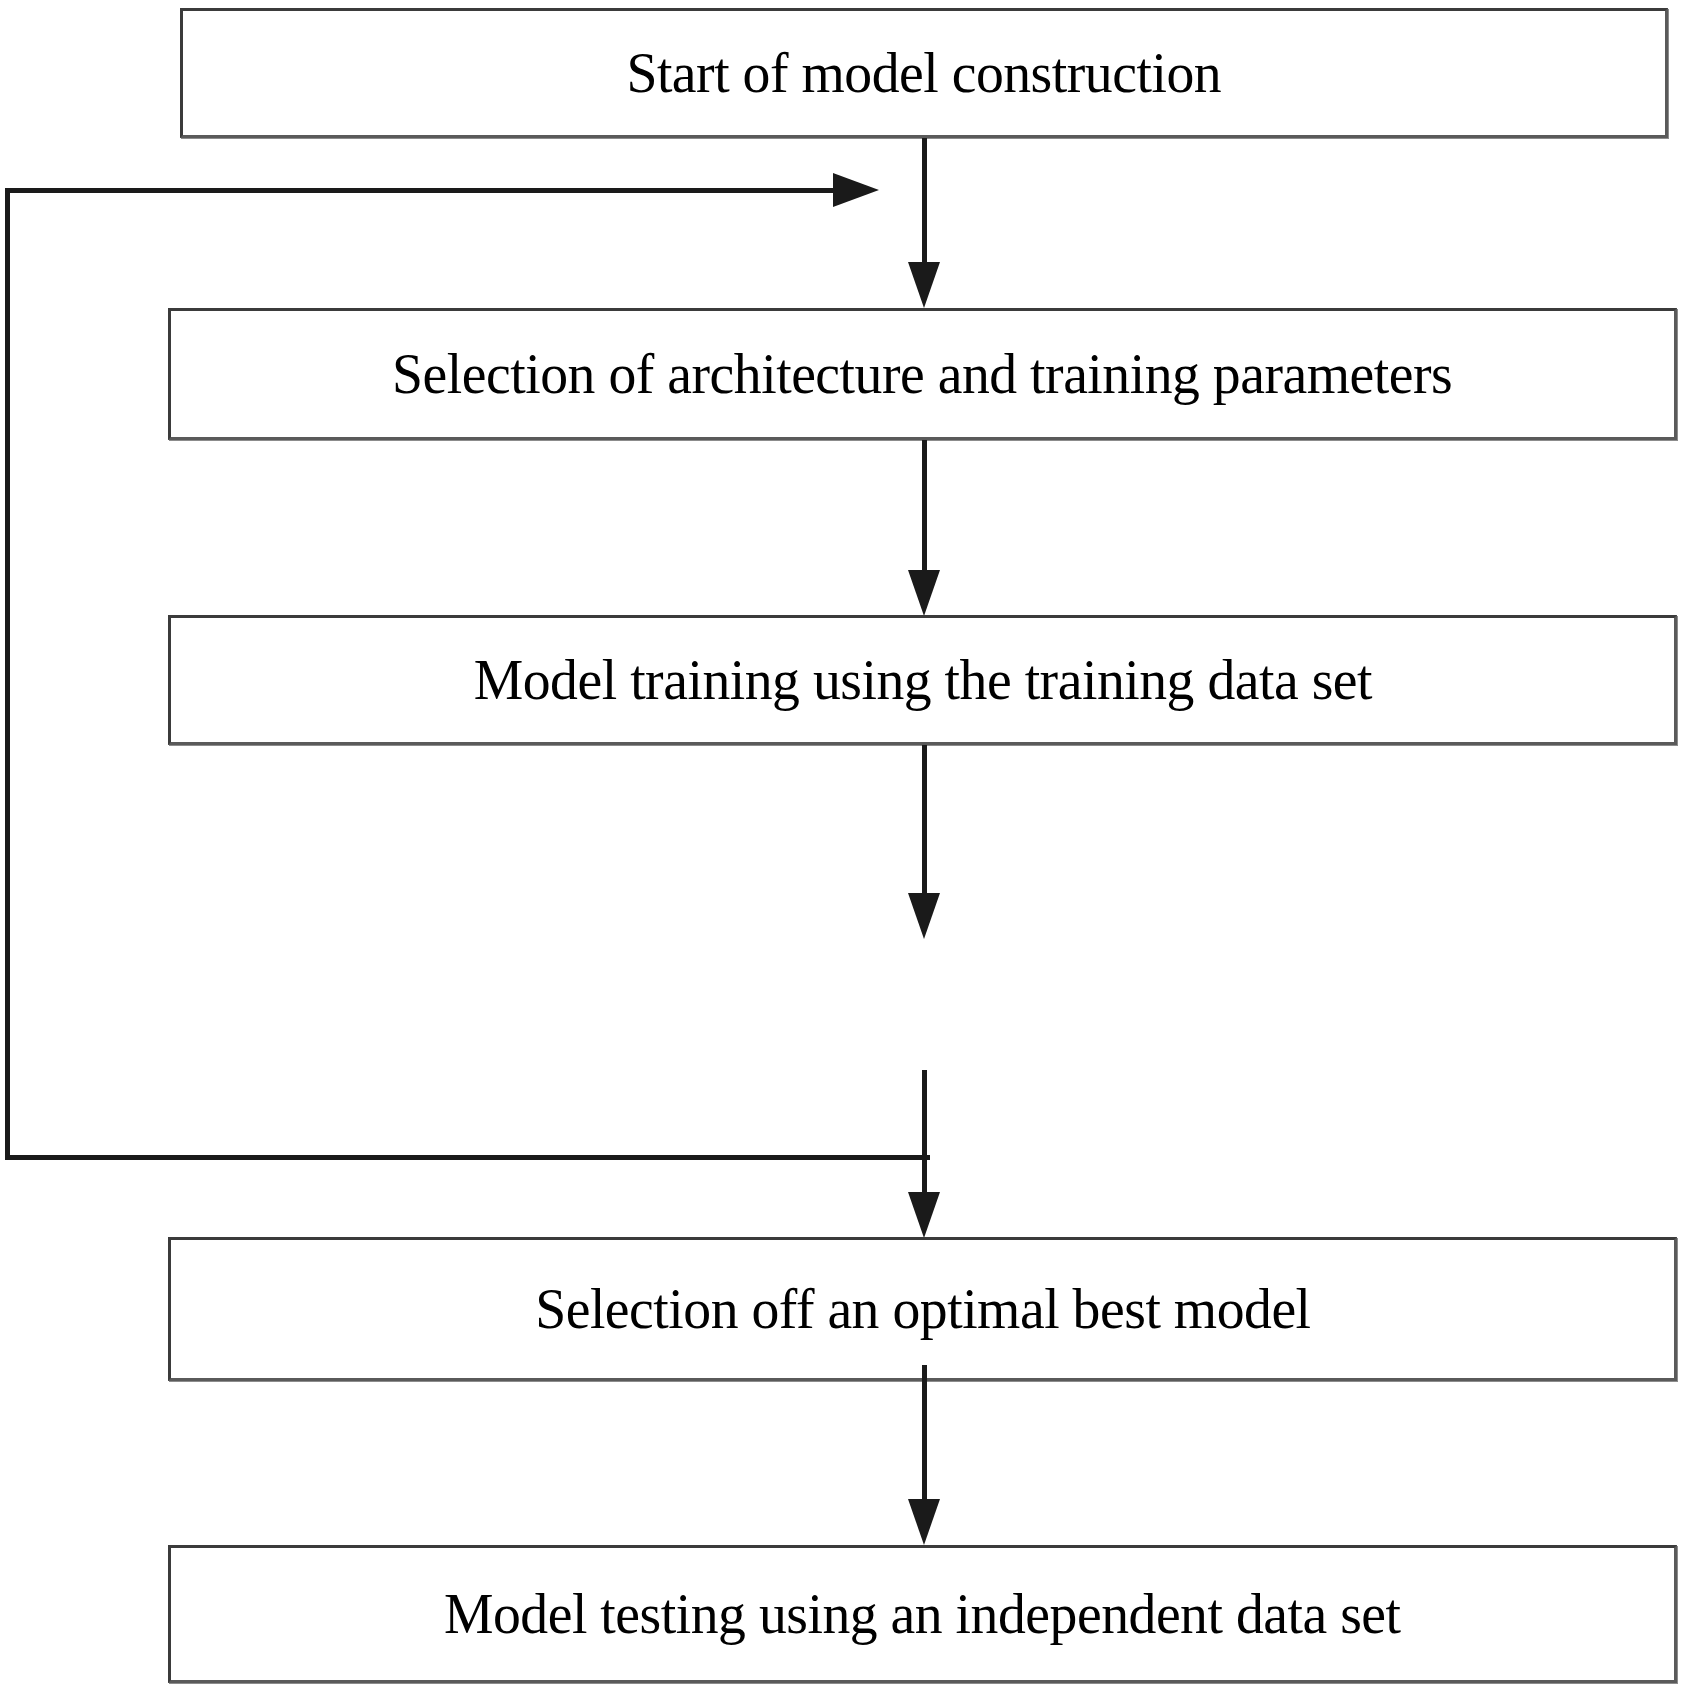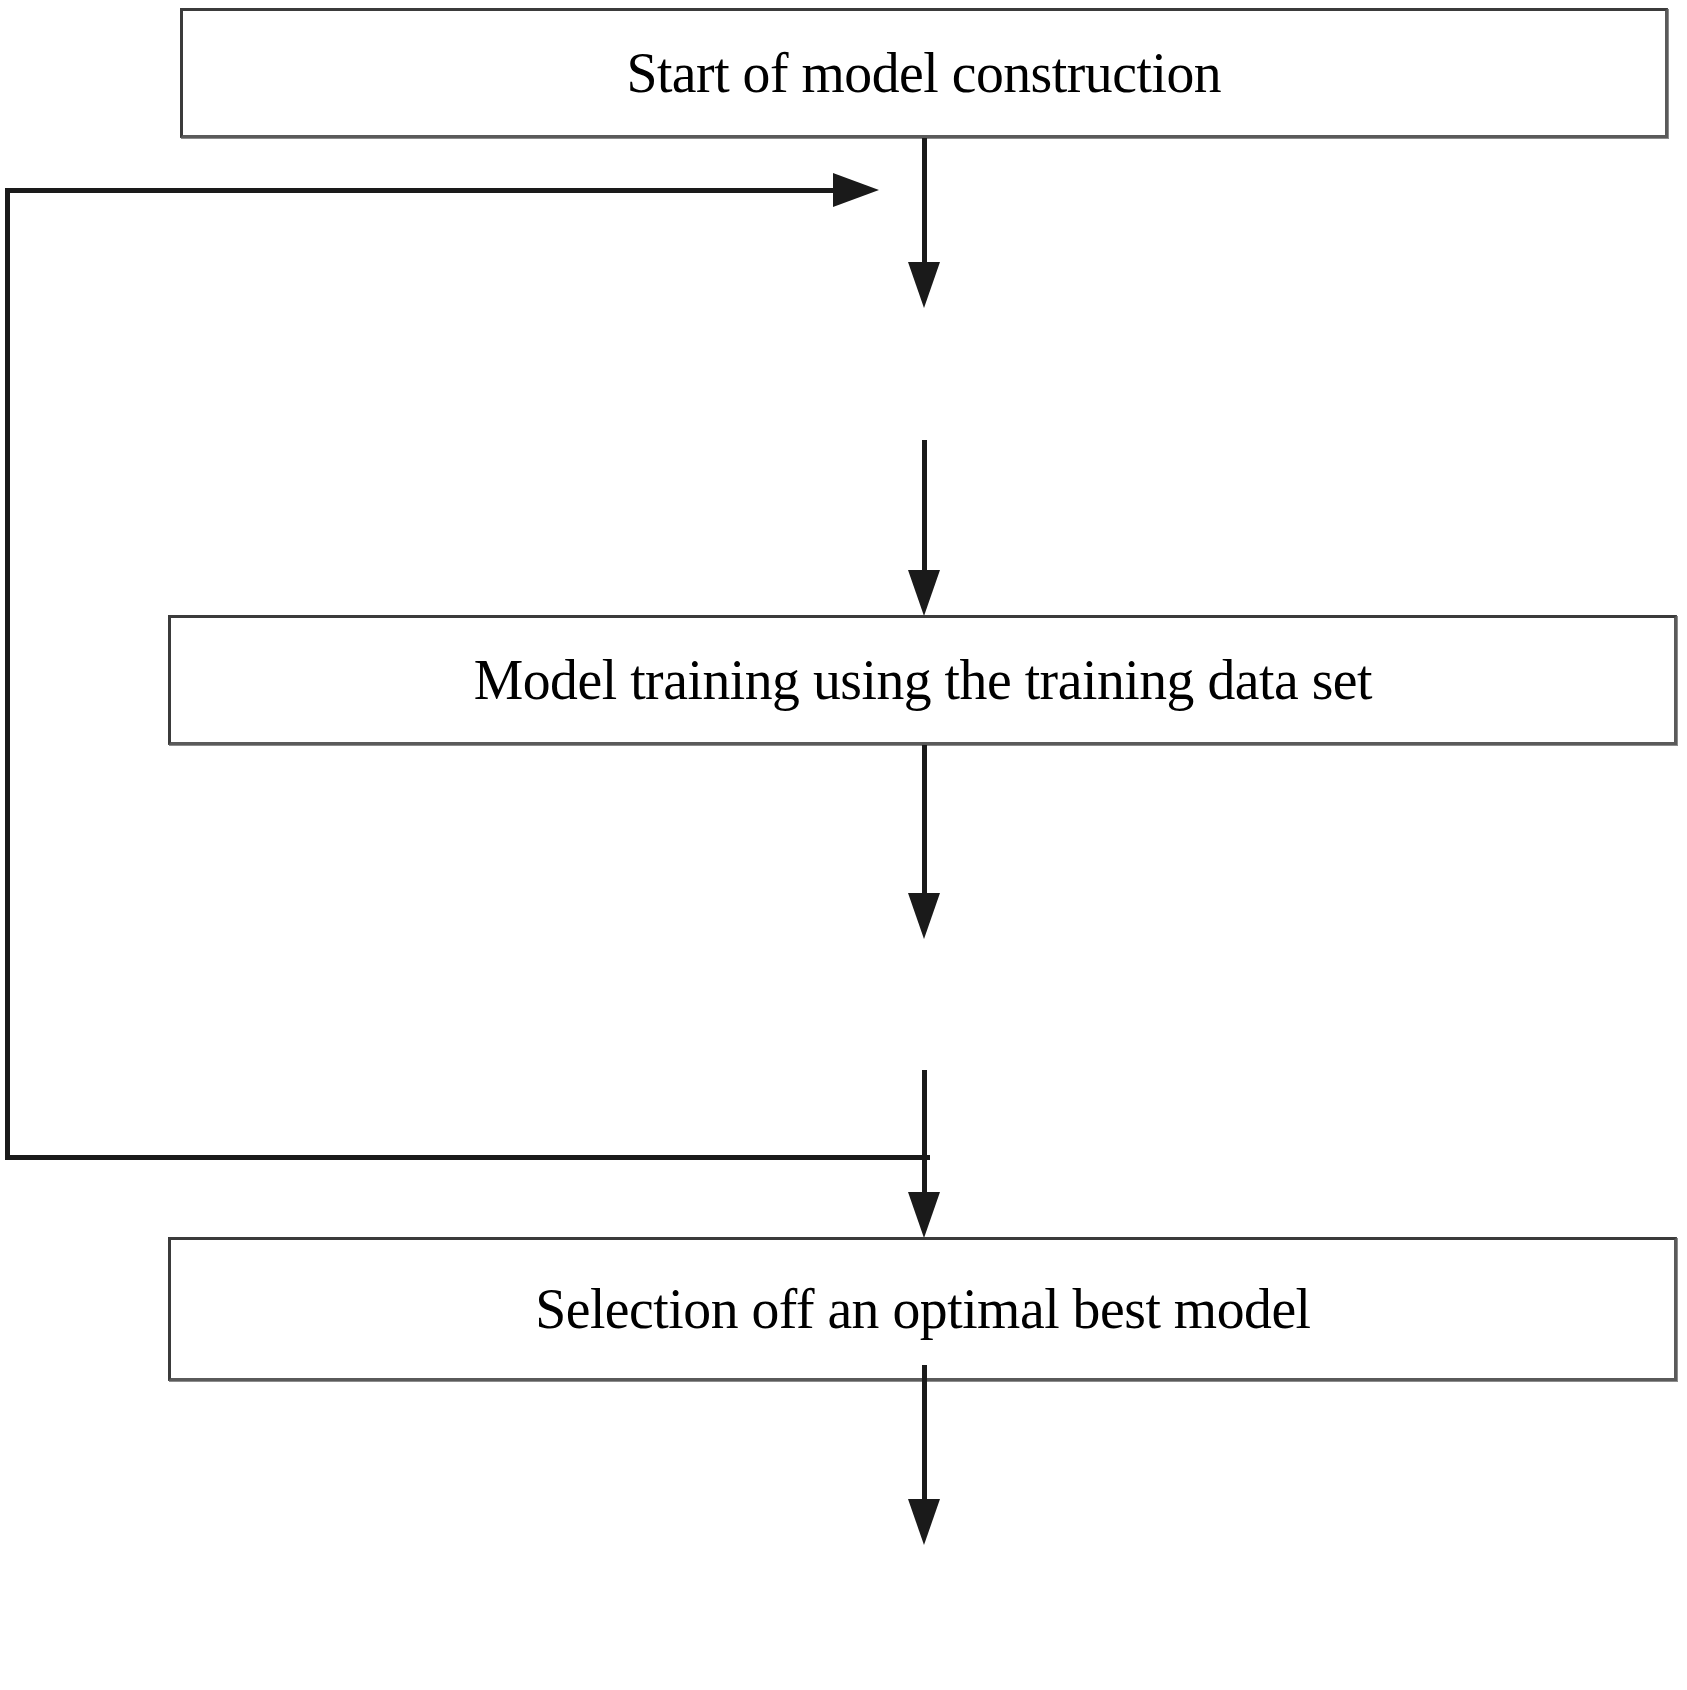--- a/index.html
+++ b/index.html
@@ -72,20 +72,23 @@
 
   <div class="conn h-line" style="left:5px; top:188px; width:830px;"></div>
 
   <div class="arrow-right" style="left:833px; top:173px;"></div>
 
   <div class="conn h-line" style="left:5px; top:1155px; width:925px;"></div>
 
   <div class="conn v-line" style="left:922px; top:138px; height:130px;"></div>
   <div class="arrow-down" style="left:908px; top:262px;"></div>
 
+  <div class="flow-box" style="left:168px; top:308px; width:1509px; height:132px;">
+    <span class="label">Selection of architecture and training parameters</span>
+  </div>
 
   <div class="conn v-line" style="left:922px; top:440px; height:140px;"></div>
   <div class="arrow-down" style="left:908px; top:570px;"></div>
 
   <div class="flow-box" style="left:168px; top:615px; width:1509px; height:130px;">
     <span class="label">Model training using the training data set</span>
   </div>
 
   <div class="conn v-line" style="left:922px; top:745px; height:150px;"></div>
   <div class="arrow-down" style="left:908px; top:893px;"></div>
@@ -94,14 +97,17 @@
   <div class="conn v-line" style="left:922px; top:1070px; height:130px;"></div>
   <div class="arrow-down" style="left:908px; top:1192px;"></div>
 
   <div class="flow-box" style="left:168px; top:1237px; width:1509px; height:144px;">
     <span class="label">Selection off an optimal best model</span>
   </div>
 
   <div class="conn v-line" style="left:922px; top:1365px; height:140px;"></div>
   <div class="arrow-down" style="left:908px; top:1499px;"></div>
 
+  <div class="flow-box" style="left:168px; top:1545px; width:1509px; height:138px;">
+    <span class="label">Model testing using an independent data set</span>
+  </div>
 
 </div>
 
 </body></html>

